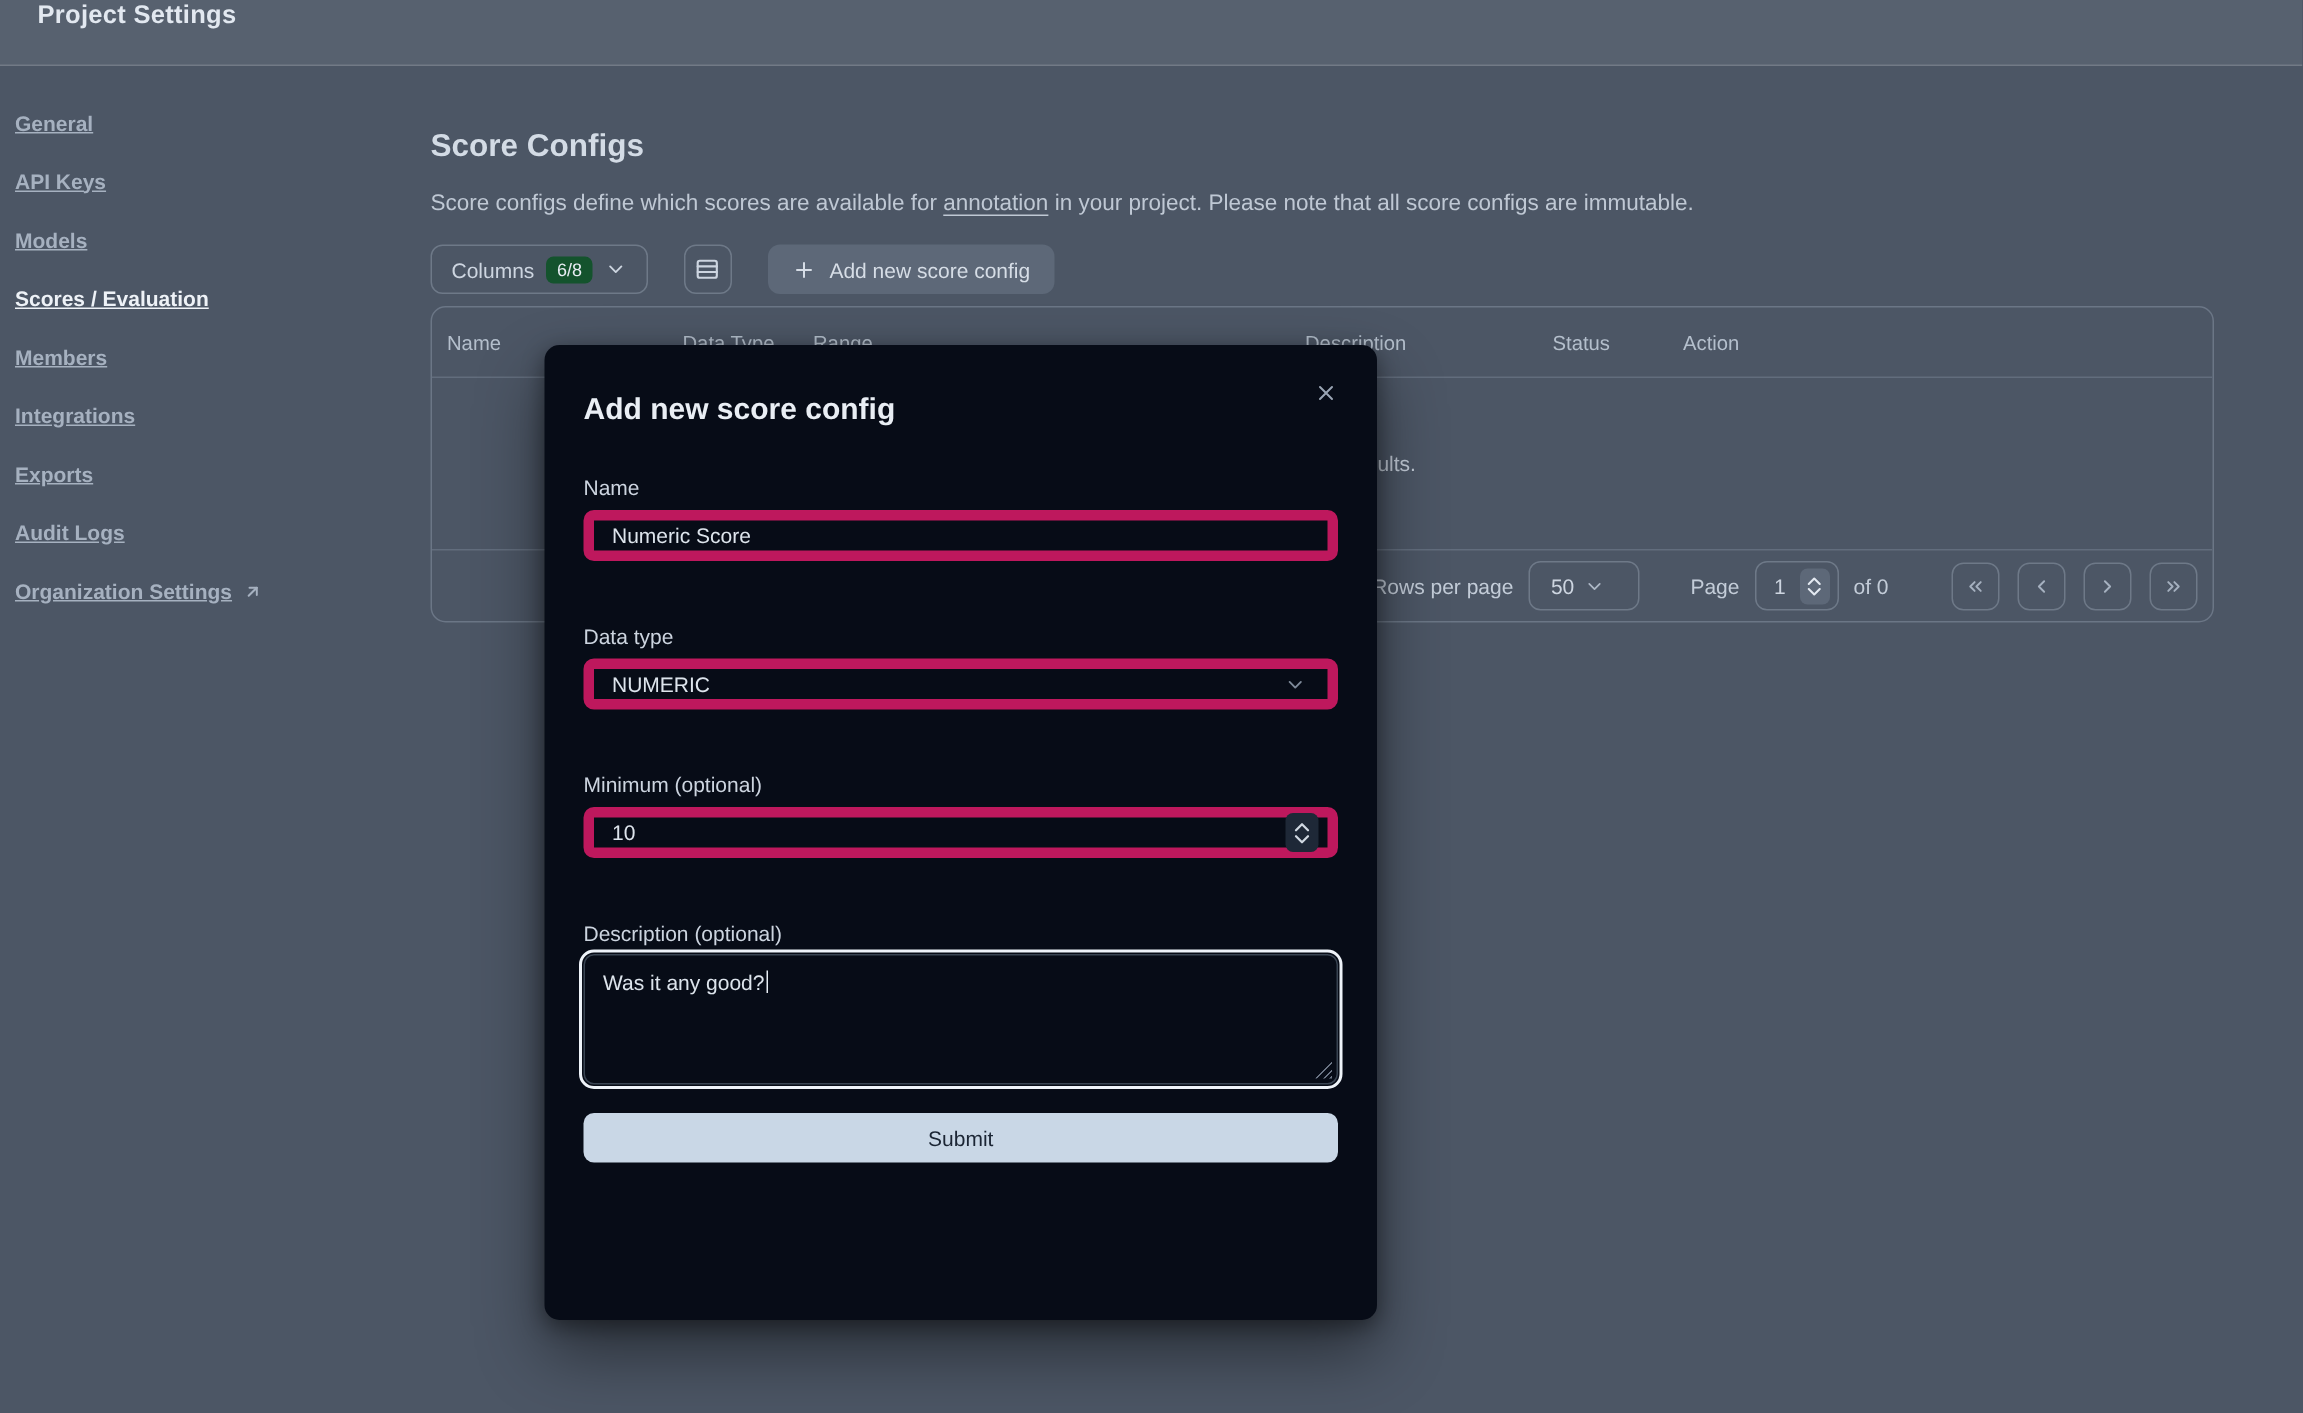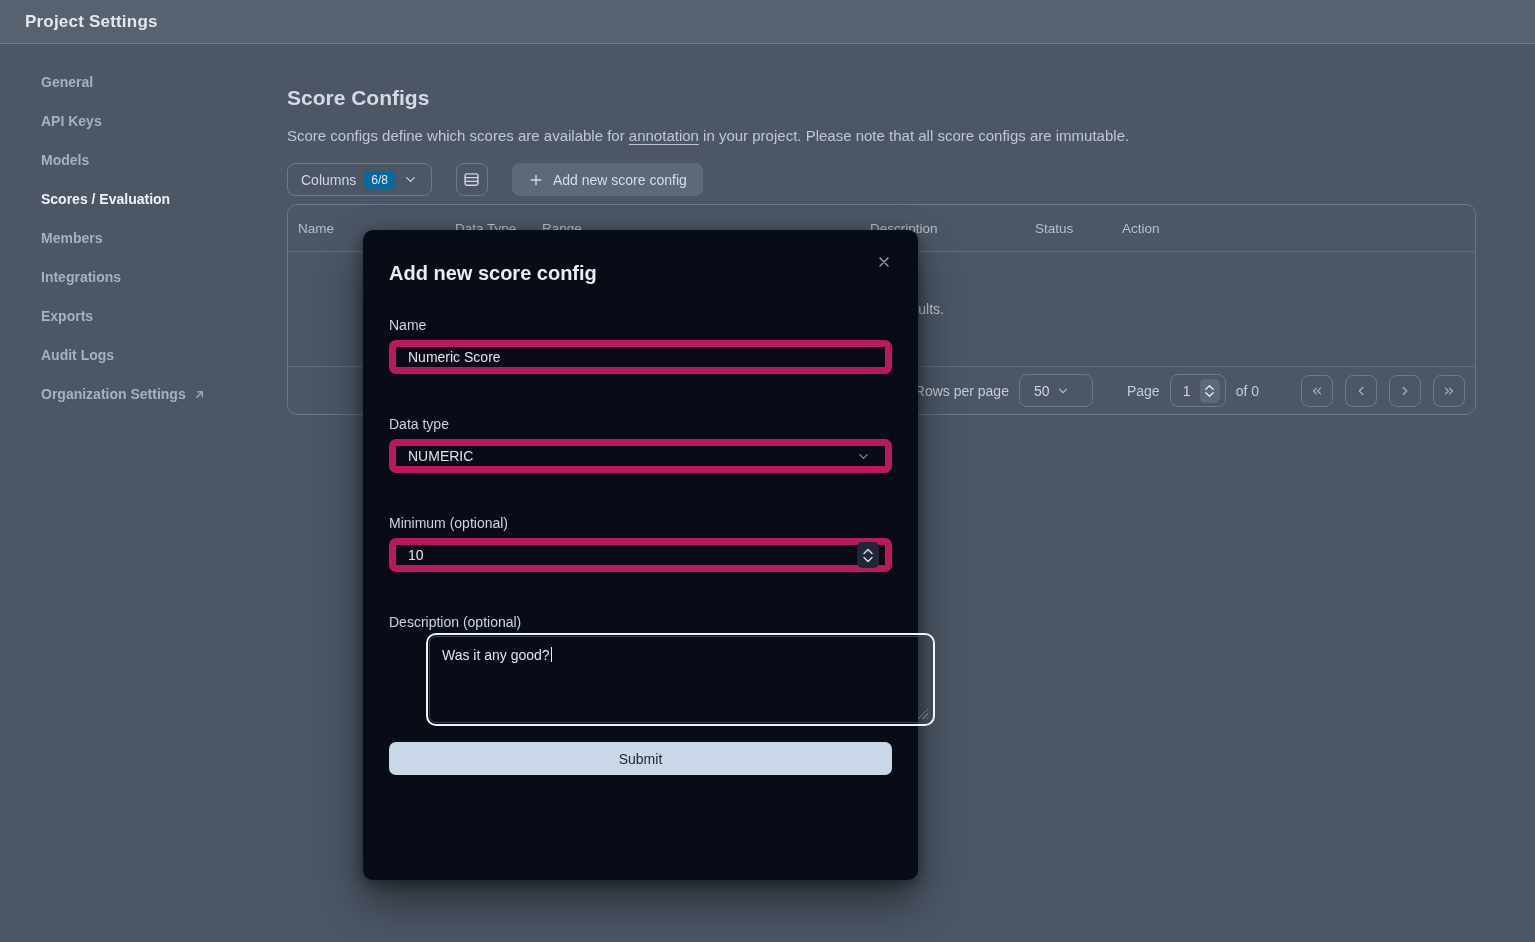--- a/index.html
+++ b/index.html
@@ -11,49 +11,49 @@
     overflow:hidden;
     color:#c3ccd8;
   }
   svg { display:block; }
 
   
   .topbar {
     position:absolute; top:0; left:0; right:0; height:44px;
     background:#57616f;
     border-bottom:1px solid rgba(255,255,255,0.16);
-    display:flex; align-items:center; padding:0 25px;
+    display:flex; padding:0 25px;
   }
   .topbar-title { font-size:17px; font-weight:700; color:#e2e8f0; letter-spacing:.2px; }
 
   
   .sidebar { position:absolute; top:62px; left:0; width:262px; }
   .side-item {
     height:39px; display:flex; align-items:center; gap:7px;
-    padding-left:41px; font-size:14px; font-weight:600;
-    color:#a6b1c0; cursor:pointer;
+    padding-left:10px; font-size:14px; font-weight:600;
+    color:#a6b1c0; cursor:pointer;text-decoration:underline;
   }
   .side-item.active { color:#eef2f7; }
   .ext-icon { margin-top:2px; }
 
   
   .main { position:absolute; left:287px; top:86px; width:1190px; }
   .page-h1 { font-size:21px; font-weight:700; color:#d3dbe5; }
   .page-desc { margin-top:17px; font-size:15px; color:#bfc8d4; }
   .page-desc a { color:#bfc8d4; text-decoration:underline; text-underline-offset:3px; cursor:pointer; }
 
   .toolbar { margin-top:19px; display:flex; align-items:center; gap:24px; height:33px; }
   .btn-outline {
     height:33px; display:flex; align-items:center; gap:8px;
     border:1px solid #6e7988; border-radius:8px; background:transparent;
     padding:0 13px; font-size:14px; color:#cdd5e0; cursor:pointer;
     font-family:inherit;
   }
   .badge {
-    background:#0369a1; color:#e8edf3; border-radius:5px;
+    background:#14532d; color:#e8edf3; border-radius:5px;
     font-size:12px; padding:2px 7px; font-weight:500;
   }
   .btn-icon { width:32px; padding:0; justify-content:center; }
   .btn-filled {
     height:33px; display:flex; align-items:center; gap:9px;
     background:#5d6878; border:none; border-radius:8px;
     padding:0 16px; font-size:14px; color:#d6dde6; cursor:pointer;
     font-family:inherit;
   }
 
@@ -130,21 +130,21 @@
   .num-spin {
     width:22px; height:26px; background:#1e2837; border-radius:5px;
     display:flex; flex-direction:column; align-items:center; justify-content:center;
     gap:1px; cursor:pointer;
   }
   .textarea {
     margin-top:6px; width:100%; height:87px;
     background:transparent; border:1px solid #394452; border-radius:7px;
     outline:2px solid #eef3f9; outline-offset:1px;
     padding:10px 12px; font-size:14px; color:#dde4ec;
-    position:relative; cursor:text;margin-left:40px;
+    position:relative; cursor:text;
   }
   .caret { display:inline-block; width:1px; height:15px; background:#e8eef5;
     vertical-align:-2px; margin-left:1px; }
   .resize-handle {
     position:absolute; right:3px; bottom:3px; width:11px; height:11px;
     background:
       linear-gradient(135deg, transparent 0 50%, #6b7585 50% 56%, transparent 56% 72%, #6b7585 72% 78%, transparent 78% 92%, #6b7585 92% 100%);
   }
   .submit-btn {
     margin-top:19px; width:100%; height:33px;

